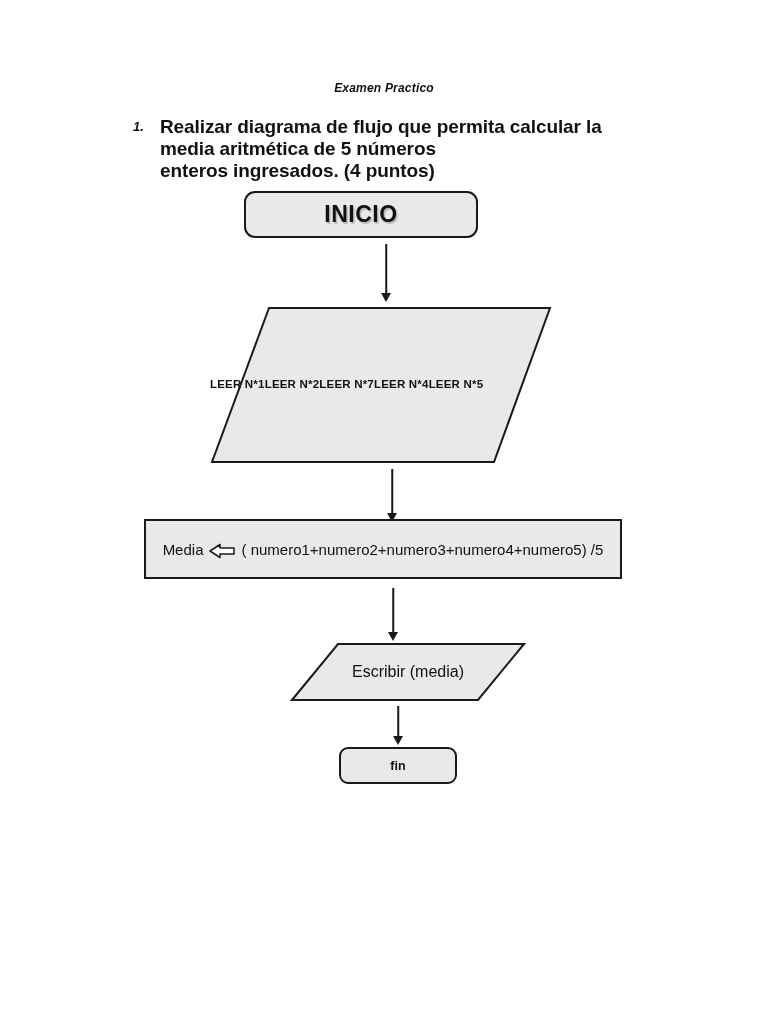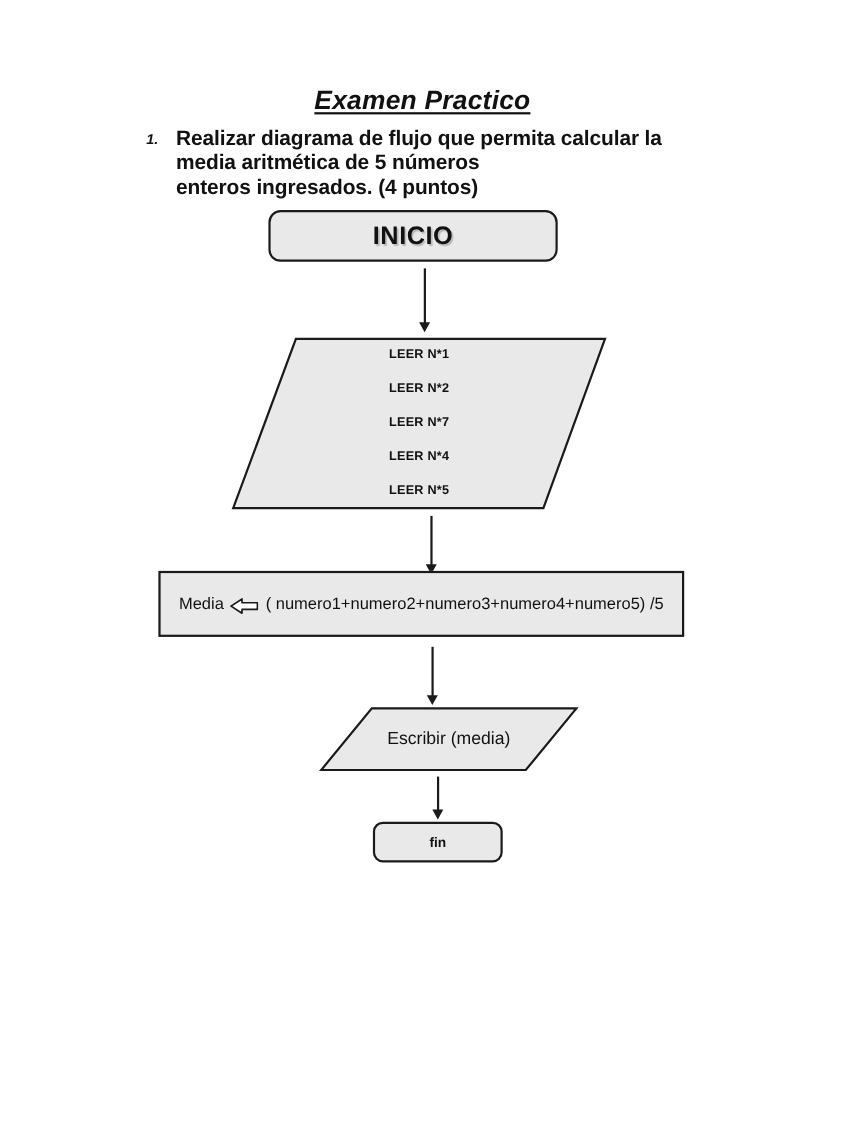--- a/index.html
+++ b/index.html
@@ -15,41 +15,40 @@
     font-family: "Liberation Sans", "DejaVu Sans", sans-serif;
     color: var(--ink);
     overflow: hidden;
   }
   .page { position: absolute; inset: 0; background: #ffffff; }
 
   
   .title-wrap { position: absolute; top: 78px; left: 0; width: 768px; text-align: center; }
   .page-title {
     display: inline-block;
-    font-size: 24px; font-weight: bold; font-style: italic;
-    text-decoration: underline;
+    font-size: 12px; font-weight: bold; font-style: italic;
     text-decoration-thickness: 2px;
     text-underline-offset: 3px;
     letter-spacing: 0.2px;
   }
 
   
   .task { position: absolute; left: 133px; top: 116px; width: 510px; display: flex; }
   .task-num { font-size: 13px; font-weight: bold; font-style: italic; line-height: 22px; width: 27px; flex: 0 0 27px; }
   .task-text { font-size: 19px; font-weight: bold; line-height: 22px; letter-spacing: -0.1px; }
 
   
   .node {
     position: absolute;
     background: var(--shape-fill);
     border: 2px solid var(--shape-border);
     display: flex; align-items: center; justify-content: center;
   }
   .node.start {
-    left: 244px; top: 191px; width: 263px; height: 47px;
+    left: 244px; top: 191px; width: 234px; height: 47px;
     border-radius: 11px; border-width: 2.5px;
   }
   .start-label {
     font-size: 23px; font-weight: bold; letter-spacing: 0.5px;
     text-shadow: 1.5px 1.5px 1px #b9b9b9;
   }
   .node.process {
     left: 144px; top: 519px; width: 478px; height: 60px;
     gap: 6px; font-size: 15px;
   }
@@ -61,21 +60,21 @@
   }
   .end-label { font-size: 12.5px; font-weight: bold; }
 
   
   .io { position: absolute; }
   .io svg { display: block; position: absolute; inset: 0; }
   .shape-poly { fill: var(--shape-fill); stroke: var(--shape-border); stroke-width: 2; }
   .io.input { left: 210px; top: 306px; width: 342px; height: 158px; }
   .input-lines {
     position: absolute; inset: 10px 0 12px 0;
-    display: flex; flex-direction: column; justify-content: space-between;
+    display: flex; flex-direction: row; 
     align-items: center; text-align: center;
   }
   .input-line { font-size: 11.5px; font-weight: bold; letter-spacing: 0.2px; }
   .io.output { left: 290px; top: 642px; width: 236px; height: 60px; }
   .output-label {
     position: absolute; inset: 0;
     display: flex; align-items: center; justify-content: center;
     font-size: 16px; font-weight: normal;
   }
 

